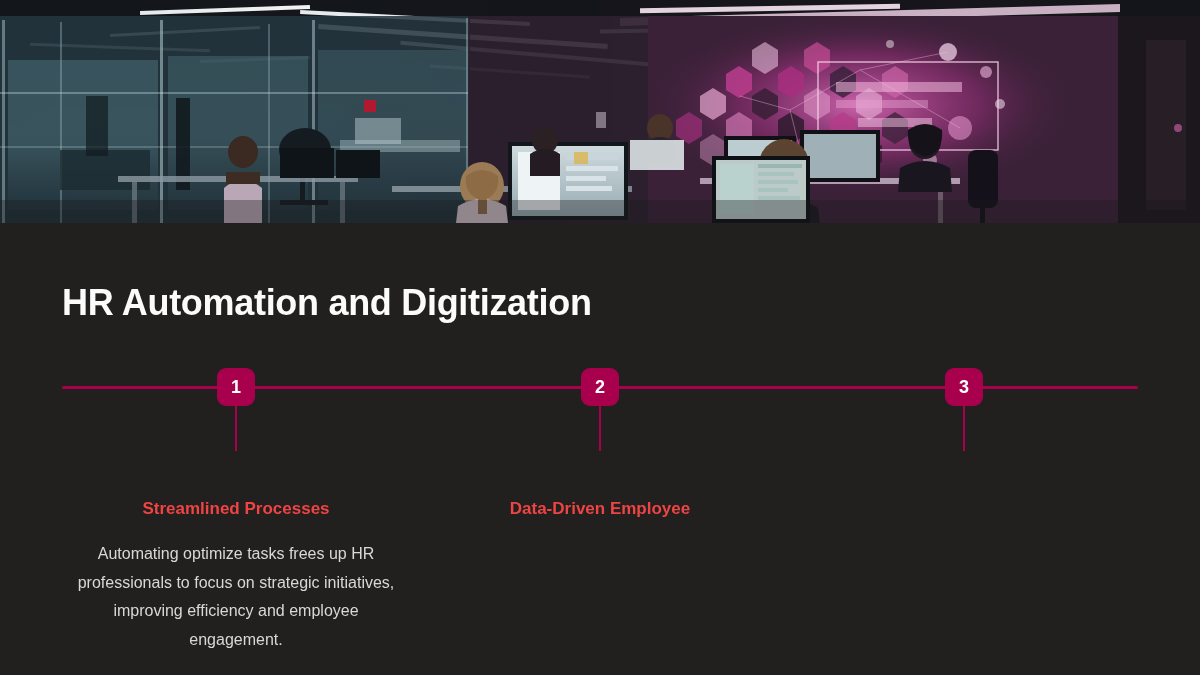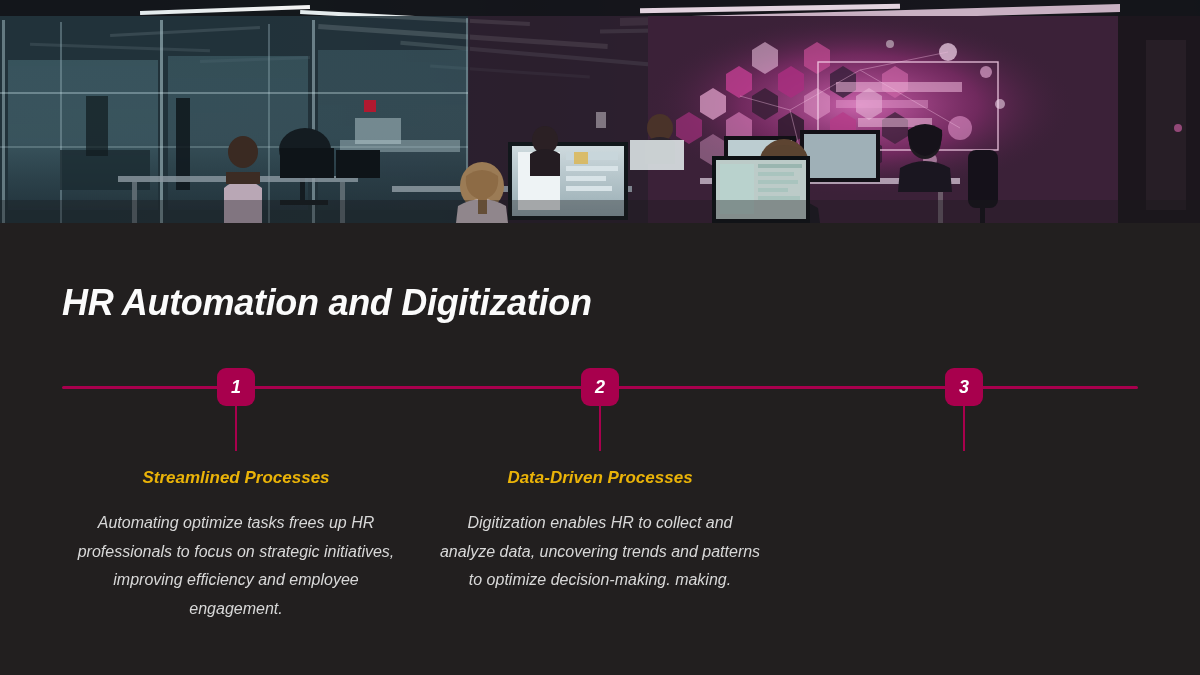--- a/index.html
+++ b/index.html
@@ -19,21 +19,20 @@
     overflow:hidden;
     background:#0d1418;
   }
   .hero svg { display:block; width:1200px; height:223px; }
 
   
   .content {
     position:absolute; left:0; top:223px;
     width:1200px; height:452px;
     background:#221f1f;
-    font-style:italic;
   }
 
   .page-title {
     position:absolute;
     left:62px; top:62px;
     font-size:36px;
     font-weight:bold;
     color:#fbfbfb;
     letter-spacing:-0.3px;
     line-height:1;
@@ -84,23 +83,24 @@
     width:340px;
     text-align:center;
   }
   .col-1 { left:66px; }
   .col-2 { left:430px; }
   .col-3 { left:794px; }
 
   .col-title {
     font-size:17px;
     font-weight:bold;
-    color:#eab308;
+    color:#ef4444;
     margin-bottom:21px;
     line-height:1.2;
+    margin-top:31px;
   }
   .col-body {
     font-size:16px;
     color:#d8d8d8;
     line-height:1.78;
     padding:0 8px;
   }
 </style>
 </head>
 <body>
@@ -334,20 +334,19 @@
     <div class="badge">3</div>
     <div class="stem"></div>
   </div>
 
   <div class="col col-1">
     <div class="col-title">Streamlined Processes</div>
     <div class="col-body">Automating optimize tasks frees up HR professionals to focus on strategic initiatives, improving efficiency and employee engagement.</div>
   </div>
 
   <div class="col col-2">
-    <div class="col-title">Data-Driven Processes</div>
-    <div class="col-body">Digitization enables HR to collect and analyze data, uncovering trends and patterns to optimize decision-making. making.</div>
+    <div class="col-title">Data-Driven Employee</div>
   </div>
 
   <div class="col col-3">
   </div>
 
 </div>
 
 </body></html>

